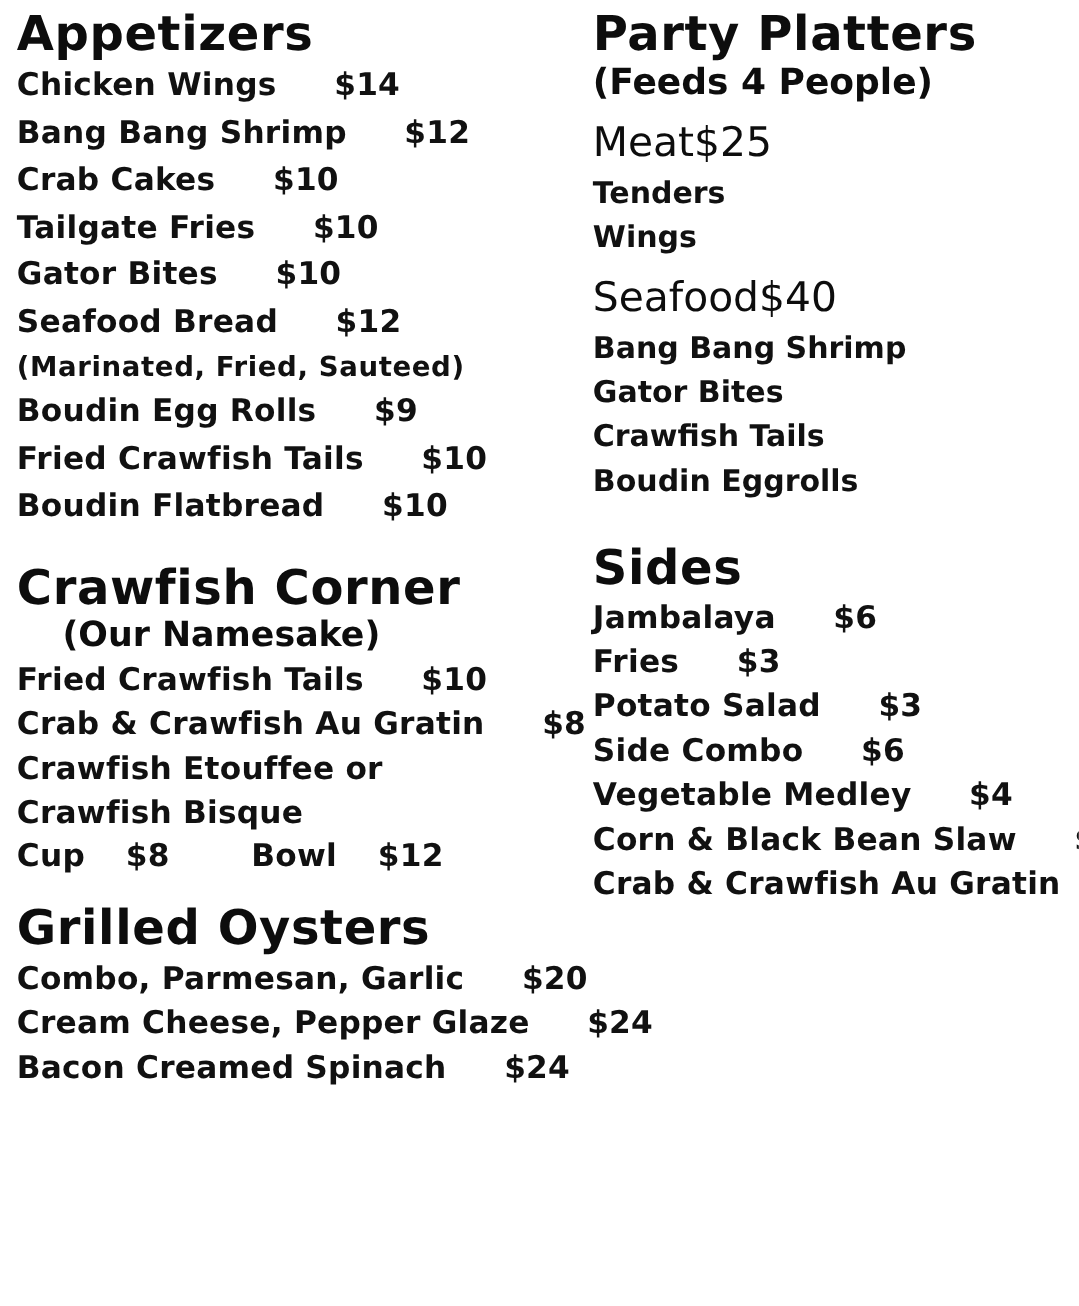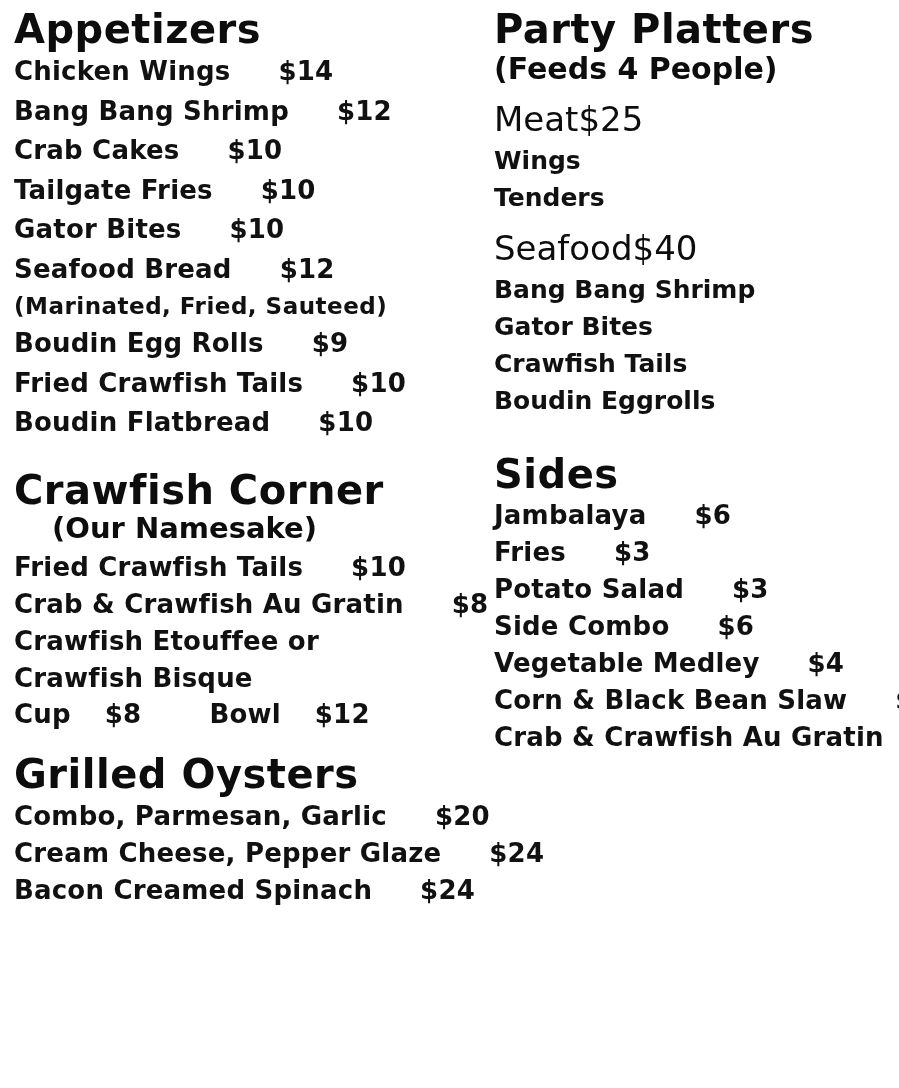--- a/index.html
+++ b/index.html
@@ -189,22 +189,22 @@
 
     <div class="col-right">
 
       <div class="section">
         <div class="heading">Party Platters</div>
         <div class="feeds">(Feeds 4 People)</div>
 
         <div class="platter-head">
           <span>Meat</span><span class="gap-lg"></span><span>$25</span>
         </div>
+        <div class="platter-item">Tenders</div>
         <div class="platter-item">Wings</div>
-        <div class="platter-item">Tenders</div>
 
         <div class="platter-head sp-top-sm">
           <span>Seafood</span><span class="gap-lg"></span><span>$40</span>
         </div>
         <div class="platter-item">Bang Bang Shrimp</div>
         <div class="platter-item">Gator Bites</div>
         <div class="platter-item">Crawfish Tails</div>
         <div class="platter-item">Boudin Eggrolls</div>
       </div>
 

